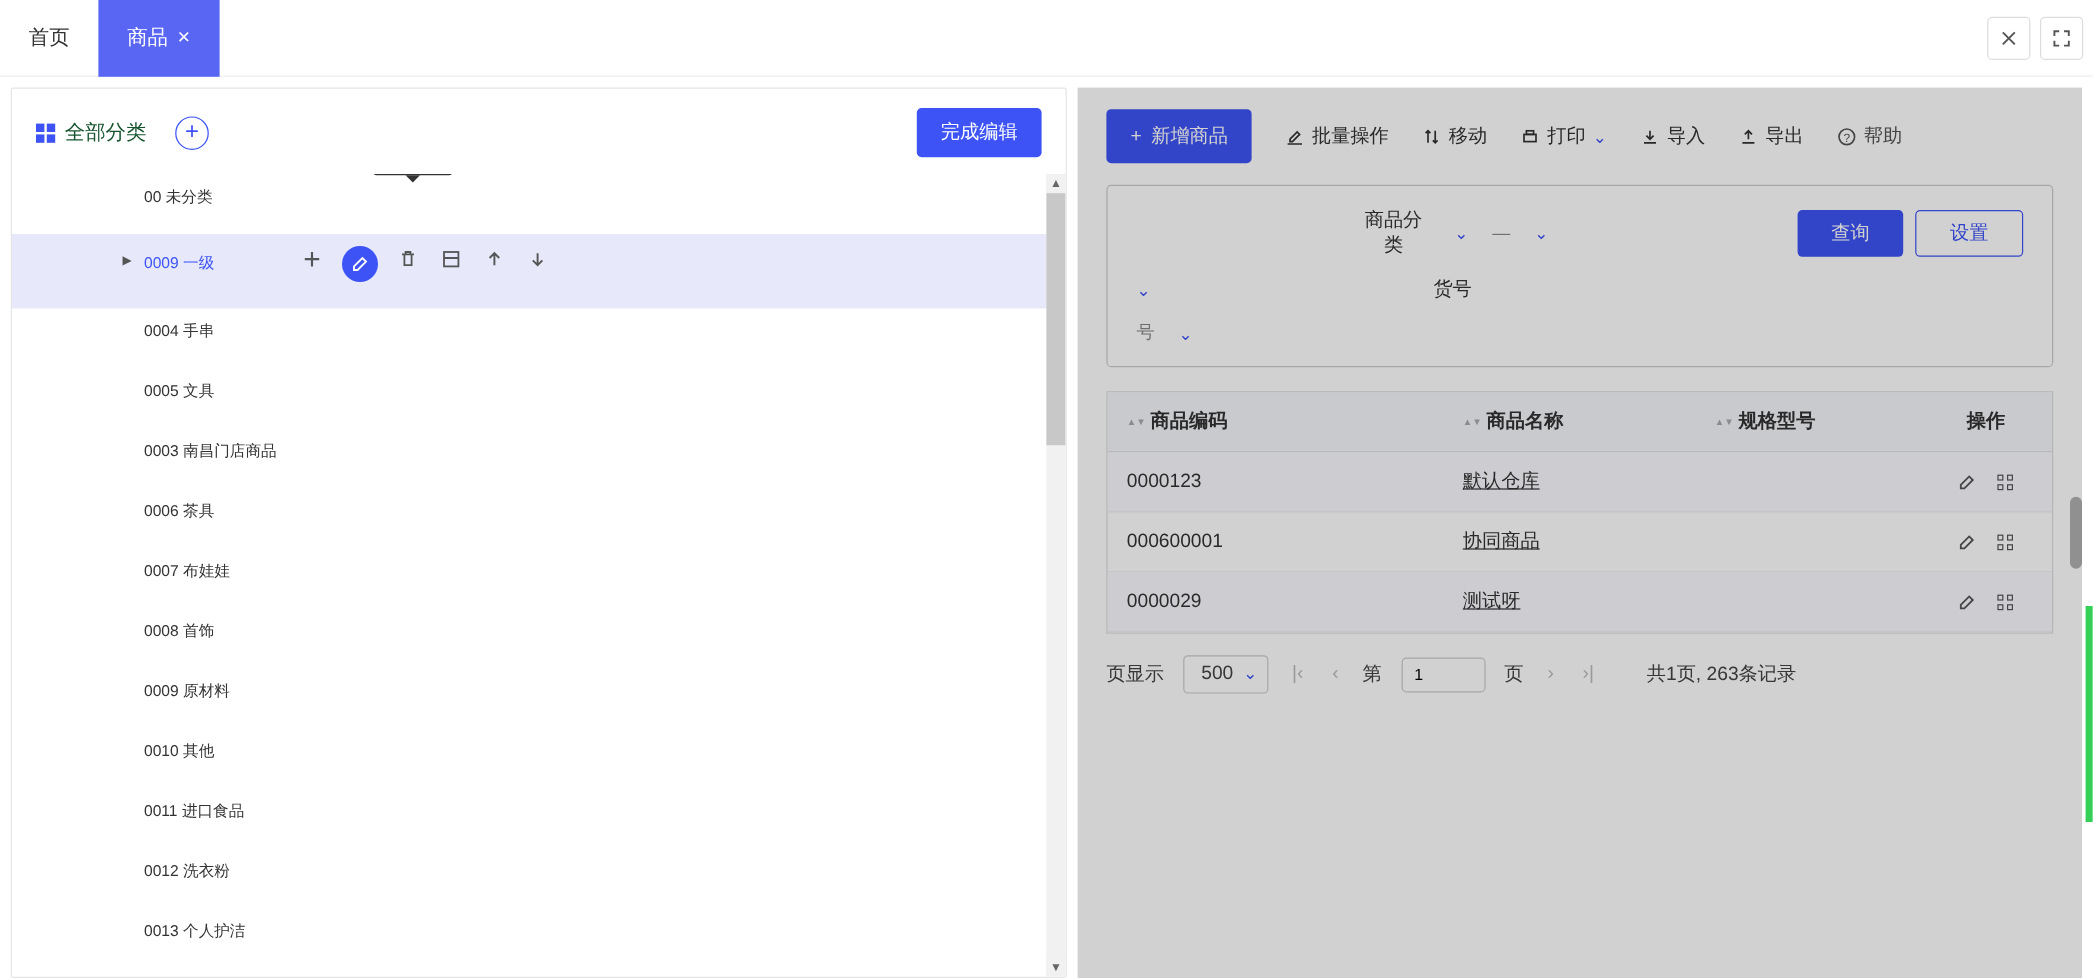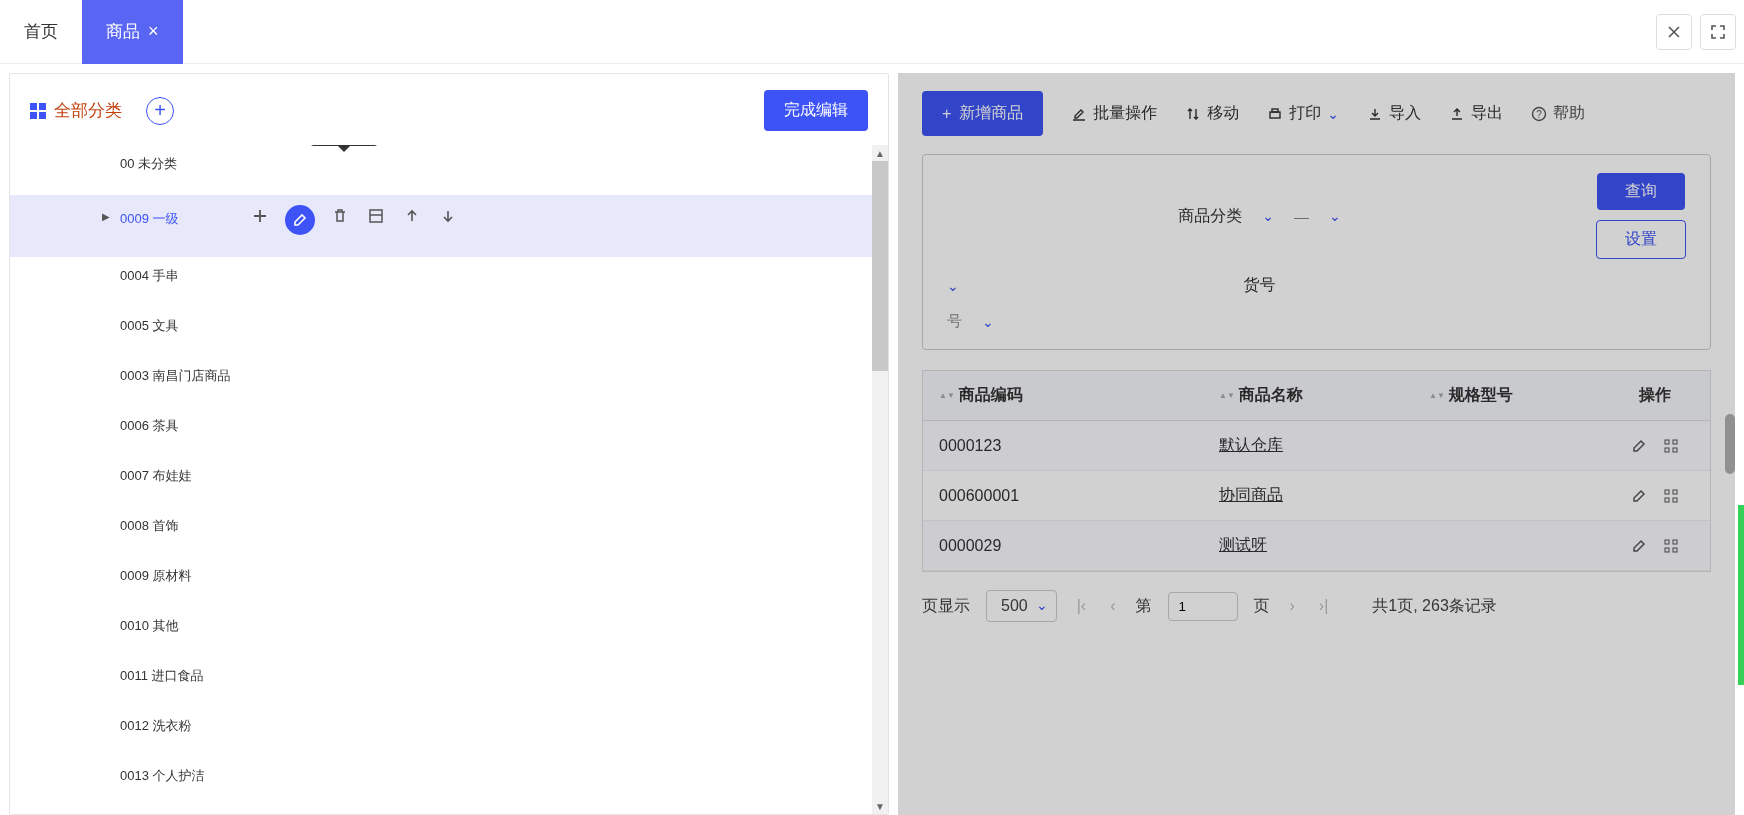--- a/index.html
+++ b/index.html
@@ -13,21 +13,21 @@
 .tab .close { font-size:18px; }
 .tabbar-right { position:absolute; right:8px; top:0; height:64px; display:flex; align-items:center; gap:8px; }
 .tb-btn { width:36px; height:36px; display:flex; align-items:center; justify-content:center; border:1px solid #ddd; border-radius:4px; cursor:pointer; }
 
 
 .content { display:flex; height:calc(815px - 64px); padding:9px 9px 0 9px; gap:9px; }
 
 
 .left-panel { width:880px; background:#fff; border:1px solid #e5e5e5; border-radius:2px; padding:16px 0 0 0; position:relative; z-index:3; display:flex; flex-direction:column; }
 .lp-head { display:flex; align-items:center; padding:0 20px 14px 20px; }
-.lp-title { display:flex; align-items:center; gap:8px; color:#c2410c; font-size:17px; }
+.lp-title { display:flex; align-items:center; gap:8px; color:#14532d; font-size:17px; }
 .grid-icon{ display:grid; grid-template-columns:7px 7px; grid-template-rows:7px 7px; gap:2px;}
 .grid-icon span{background:#3d53f5;}
 .add-circ { width:28px; height:28px; border:1.5px solid #3d53f5; border-radius:50%; display:flex; align-items:center; justify-content:center; color:#3d53f5; margin-left:24px; font-size:20px; cursor:pointer; }
 .lp-head .spacer{flex:1;}
 .finish-btn { background:#3d53f5; color:#fff; border:none; padding:10px 20px; border-radius:4px; font-size:16px; cursor:pointer; }
 
 .tree-wrap { flex:1; overflow:hidden; position:relative; }
 .tree { list-style:none; padding:0 8px 0 0; }
 .tree li { padding:10px 0 22px 110px; font-size:13px; cursor:pointer; position:relative; }
 .tree li.active { background:#e7e9fb; color:#3d53f5; padding-left:110px; }
@@ -52,21 +52,21 @@
 .new-btn { background:#3d53f5; color:#fff; border:none; padding:12px 20px; border-radius:4px; font-size:16px; display:flex; gap:8px; align-items:center; cursor:pointer;}
 .tool{display:flex;align-items:center;gap:6px;color:#333;font-size:16px;cursor:pointer;}
 .tool.help{color:#555;}
 
 .filter-box { border:1px solid #ccc; margin:0 24px; border-radius:4px; padding:18px 24px; display:grid; grid-template-columns:1fr 1fr 1fr auto; gap:16px 24px; align-items:center;}
 .filter-label{font-size:16px;text-align:center;}
 .chev{color:#3d53f5;font-size:14px;}
 .dash{color:#888;}
 .query-btn{background:#3d53f5;color:#fff;border:none;padding:8px 28px;border-radius:4px;font-size:16px;cursor:pointer;}
 .set-btn{background:#fff;color:#3d53f5;border:1px solid #3d53f5;padding:8px 28px;border-radius:4px;font-size:16px;cursor:pointer;}
-.filter-actions{display:flex;flex-direction:column;gap:10px;align-items:center;}
+.filter-actions{display:flex;gap:10px;}
 
 .data-table { margin:20px 24px 0; border:1px solid #ddd;}
 .thead{display:flex;background:#f6f7fb;border-bottom:1px solid #ddd;}
 .th,.td{padding:14px 16px;font-size:16px;}
 .th{font-weight:600;display:flex;align-items:center;gap:4px;}
 .sorter{display:inline-flex;flex-direction:column;font-size:8px;line-height:7px;color:#aaa;}
 .col-code{width:280px;} .col-name{width:210px;} .col-spec{flex:1;} .col-op{width:110px;text-align:center;justify-content:center;}
 .trow{display:flex;border-bottom:1px solid #eee;align-items:center;}
 .trow:nth-child(odd){background:#fafbff;}
 .td a{color:#333;text-decoration:underline;}

